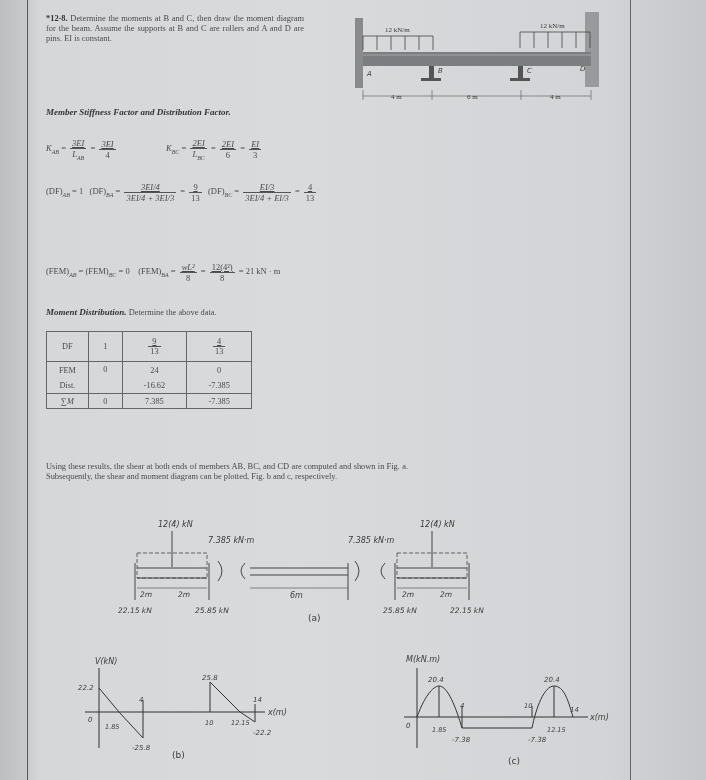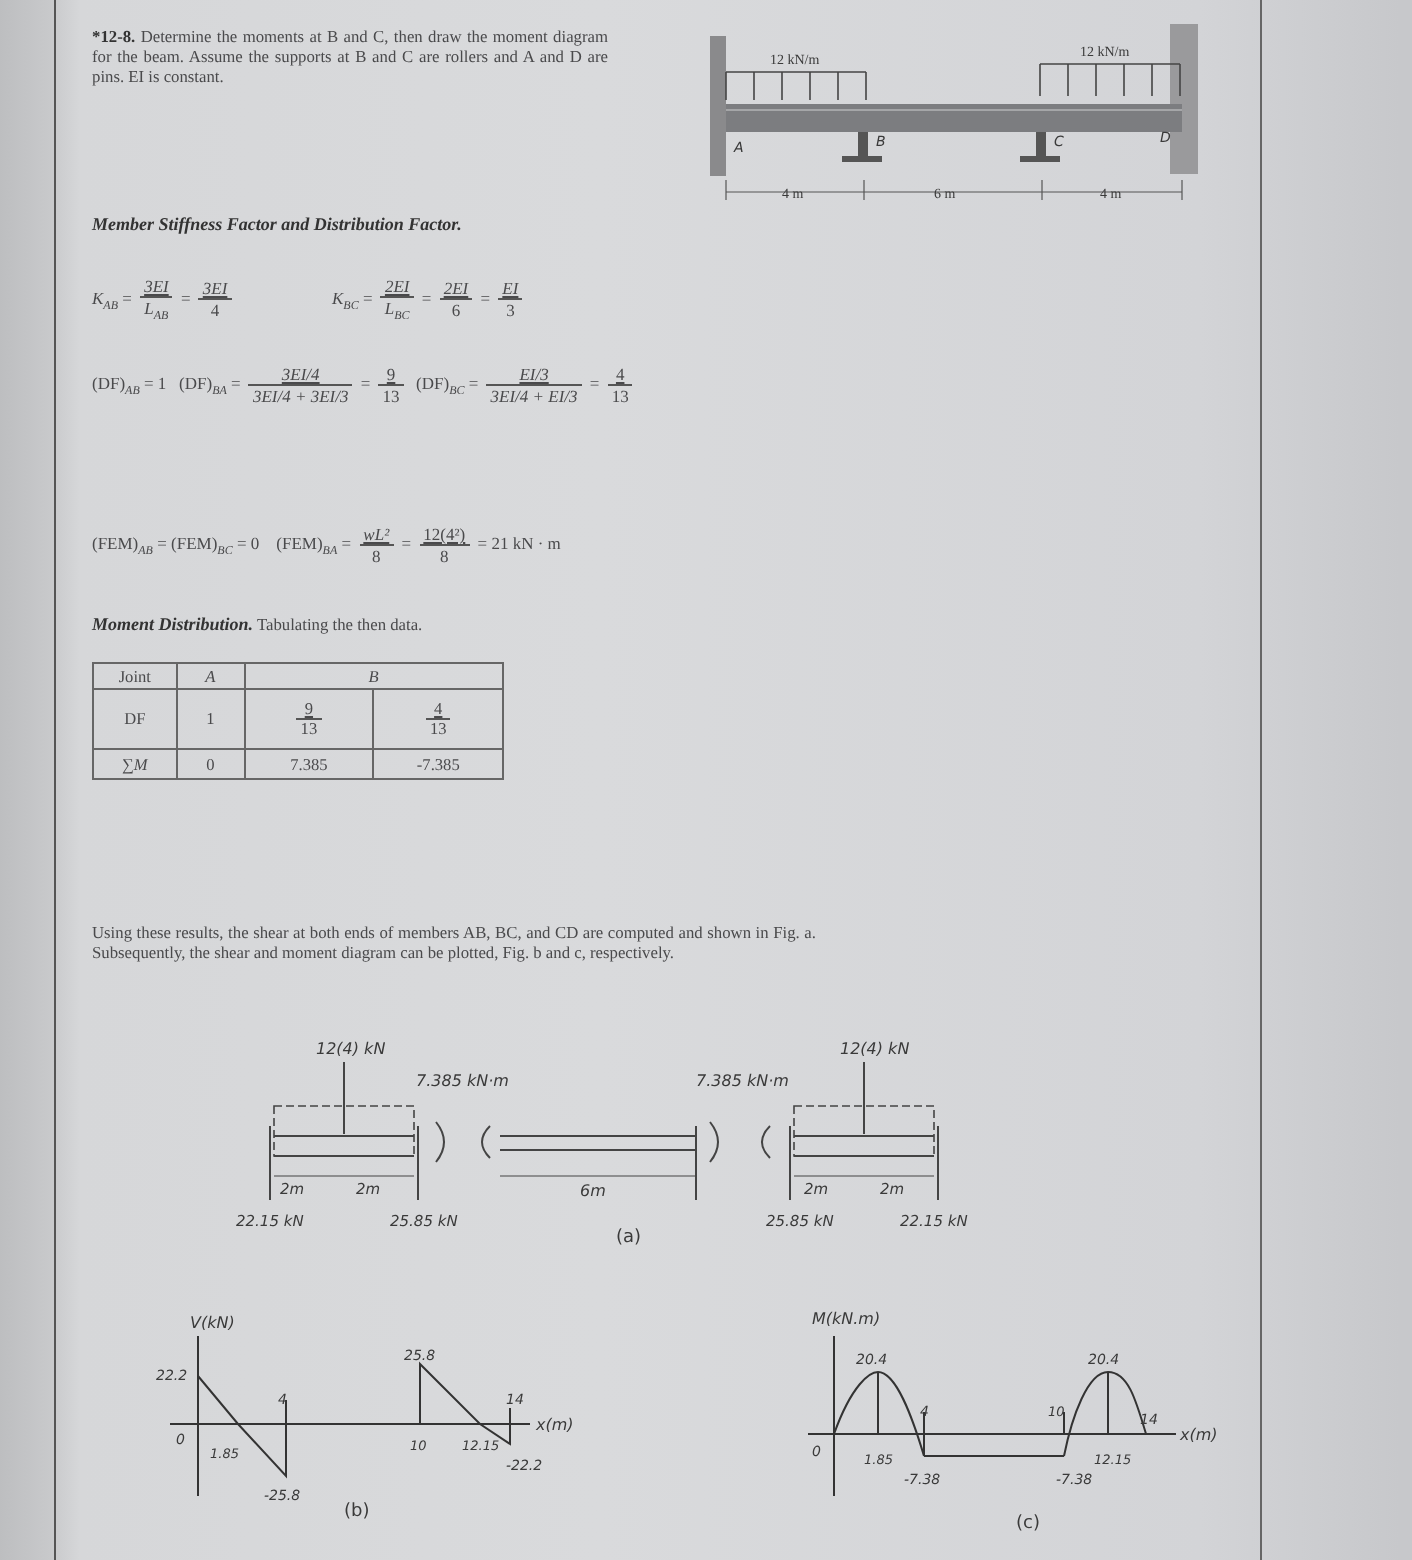--- a/index.html
+++ b/index.html
@@ -119,41 +119,54 @@
     <span>(FEM)</span><sub class="i" style="font-size:6px">AB</sub> =
     <span>(FEM)</span><sub class="i" style="font-size:6px">BC</sub> = <span>0</span>
     &nbsp;&nbsp;&nbsp;<span>(FEM)</span><sub class="i" style="font-size:6px">BA</sub> =
     <span class="frac"><span class="num i">wL²</span><span class="den">8</span></span> =
     <span class="frac"><span class="num">12(4²)</span><span class="den">8</span></span> =
     <span>21 kN · m</span>
   </div>
 
   <div class="abs body-text" style="left:46px;top:307px">
     <span class="heading">Moment Distribution.</span>
-    <span>Tabulating the then data.</span>
+    <span>Determine the above data.</span>
   </div>
 
   <table class="md abs" style="left:46px;top:331px;width:206px">
     <colgroup>
         <col style="width:42px">
         <col style="width:34px">
         <col style="width:65px">
         <col style="width:65px">
       </colgroup>
     <tbody>
-        <tr style="height:13px">
-      <td>Joint</td>
-      <td class="i">A</td>
-      <td colspan="2" class="i">B</td>
-    </tr>
     <tr style="height:30px">
       <td>DF</td>
       <td>1</td>
       <td><span class="frac"><span class="num">9</span><span class="den">13</span></span></td>
       <td><span class="frac"><span class="num">4</span><span class="den">13</span></span></td>
+    </tr>
+    <tr style="height:32px;border-top:1.5px solid #555">
+      <td>
+            <div>FEM</div>
+            <div style="margin-top:6px">Dist.</div>
+          </td>
+      <td>
+            <div>0</div>
+            <div style="margin-top:6px;height:10px"></div>
+          </td>
+      <td>
+            <div>24</div>
+            <div style="margin-top:6px">-16.62</div>
+          </td>
+      <td>
+            <div>0</div>
+            <div style="margin-top:6px">-7.385</div>
+          </td>
     </tr>
     <tr style="height:15px;border-top:1.5px solid #555">
       <td class="i">∑M</td>
       <td>0</td>
       <td>7.385</td>
       <td>-7.385</td>
     </tr>
   </tbody>
     </table>
 

